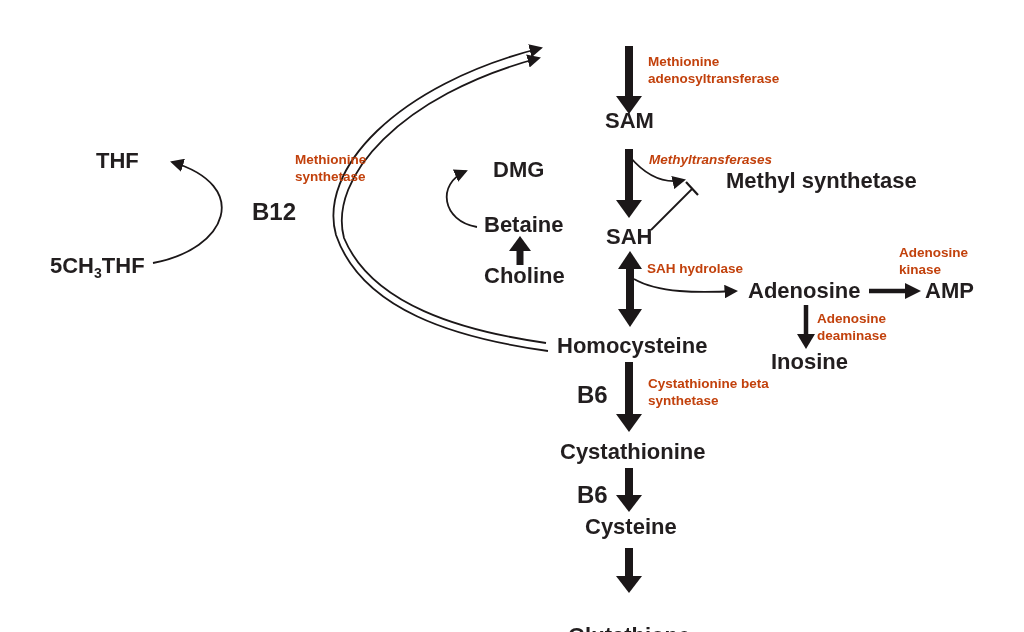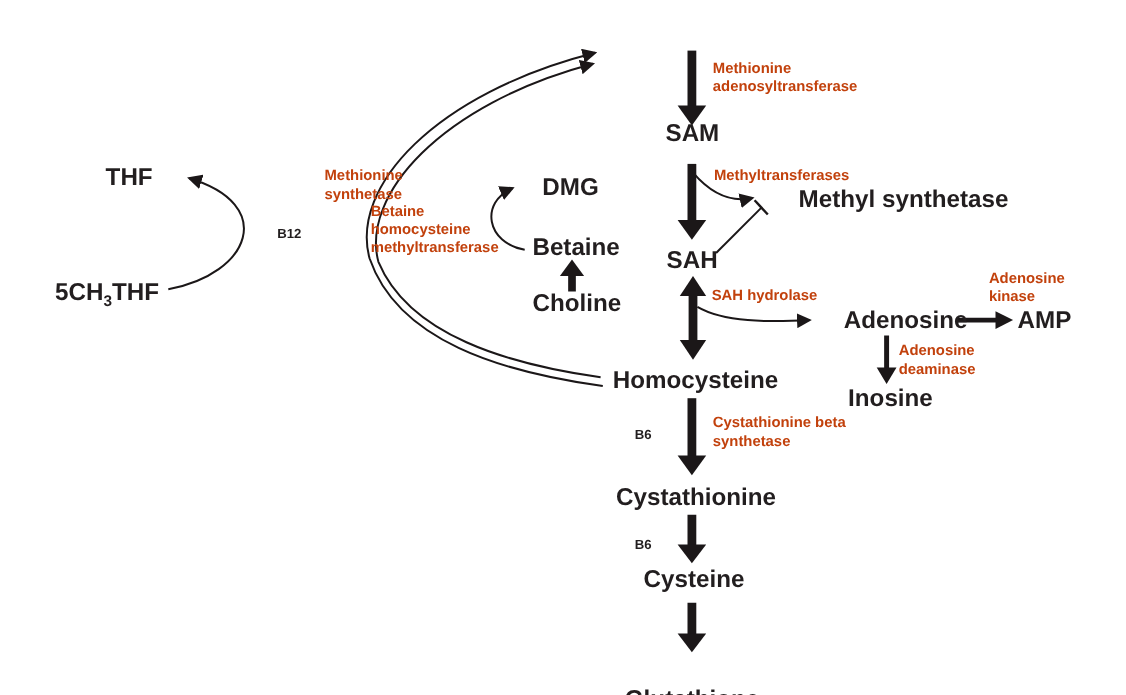--- a/index.html
+++ b/index.html
@@ -13,21 +13,21 @@
   }
   #arrow-layer { position: absolute; left: 0; top: 0; }
   .lbl {
     position: absolute;
     white-space: nowrap;
     color: #221e1f;
     font-size: 22px;
     font-weight: 600;
     line-height: 24px;
   }
-  .cof { font-size: 12px; }
+  .cof { font-size: 24px; }
   .enz {
     position: absolute;
     color: #c2410c;
     font-size: 13.5px;
     font-weight: 700;
     line-height: 16.5px;
     white-space: normal;
   }
   .enz.nowrap { white-space: nowrap; }
   .sub3 { font-size: 14px; vertical-align: -5px; font-weight: 600; }
@@ -98,35 +98,34 @@
     </g>
   </svg>
 
   <div class="lbl" style="left:605px; top:109px;">SAM</div>
   <div class="lbl" style="left:606px; top:225px;">SAH</div>
   <div class="lbl" style="left:557px; top:334px;">Homocysteine</div>
   <div class="lbl" style="left:560px; top:440px;">Cystathionine</div>
   <div class="lbl" style="left:585px; top:515px;">Cysteine</div>
   <div class="lbl" style="left:568px; top:600px;margin-top:24px;">Glutathione</div>
   <div class="lbl" style="left:726px; top:169px;">Methyl synthetase</div>
-  <div class="lbl" style="left:767px; top:279px;">Adenosine</div>
+  <div class="lbl" style="left:748px; top:279px;">Adenosine</div>
   <div class="lbl" style="left:925px; top:279px;text-align:center;">AMP</div>
   <div class="lbl" style="left:771px; top:350px;">Inosine</div>
   <div class="lbl" style="left:96px;  top:149px;">THF</div>
   <div class="lbl" style="left:50px;  top:254px;"><span>5CH</span><span class="sub3">3</span><span>THF</span></div>
   <div class="lbl" style="left:493px; top:158px;">DMG</div>
   <div class="lbl" style="left:484px; top:213px;">Betaine</div>
   <div class="lbl" style="left:484px; top:264px;">Choline</div>
 
   <div class="lbl cof" style="left:252px; top:200px;">B12</div>
   <div class="lbl cof" style="left:577px; top:383px;">B6</div>
   <div class="lbl cof" style="left:577px; top:483px;">B6</div>
 
   <div class="enz" style="left:648px; top:54px;  width:140px;">Methionine adenosyltransferase</div>
-  <div class="enz nowrap" style="left:649px; top:152px;">Methyltransferases</div>
+  <div class="enz nowrap" style="left:649px; top:152px;font-style:italic;">Methyltransferases</div>
   <div class="enz nowrap" style="left:647px; top:261px;">SAH hydrolase</div>
   <div class="enz" style="left:867px; top:245px; width:80px;margin-left:32px;">Adenosine kinase</div>
   <div class="enz" style="left:817px; top:311px; width:90px;">Adenosine deaminase</div>
   <div class="enz" style="left:648px; top:376px; width:140px;">Cystathionine beta synthetase</div>
   <div class="enz" style="left:248px; top:152px; width:90px;margin-left:47px;">Methionine synthetase</div>
-  <div class="enz" style="left:337px; top:184px; width:126px;">Betaine homocysteine methyltransferase</div>
 
 </div>
 
 </body></html>

